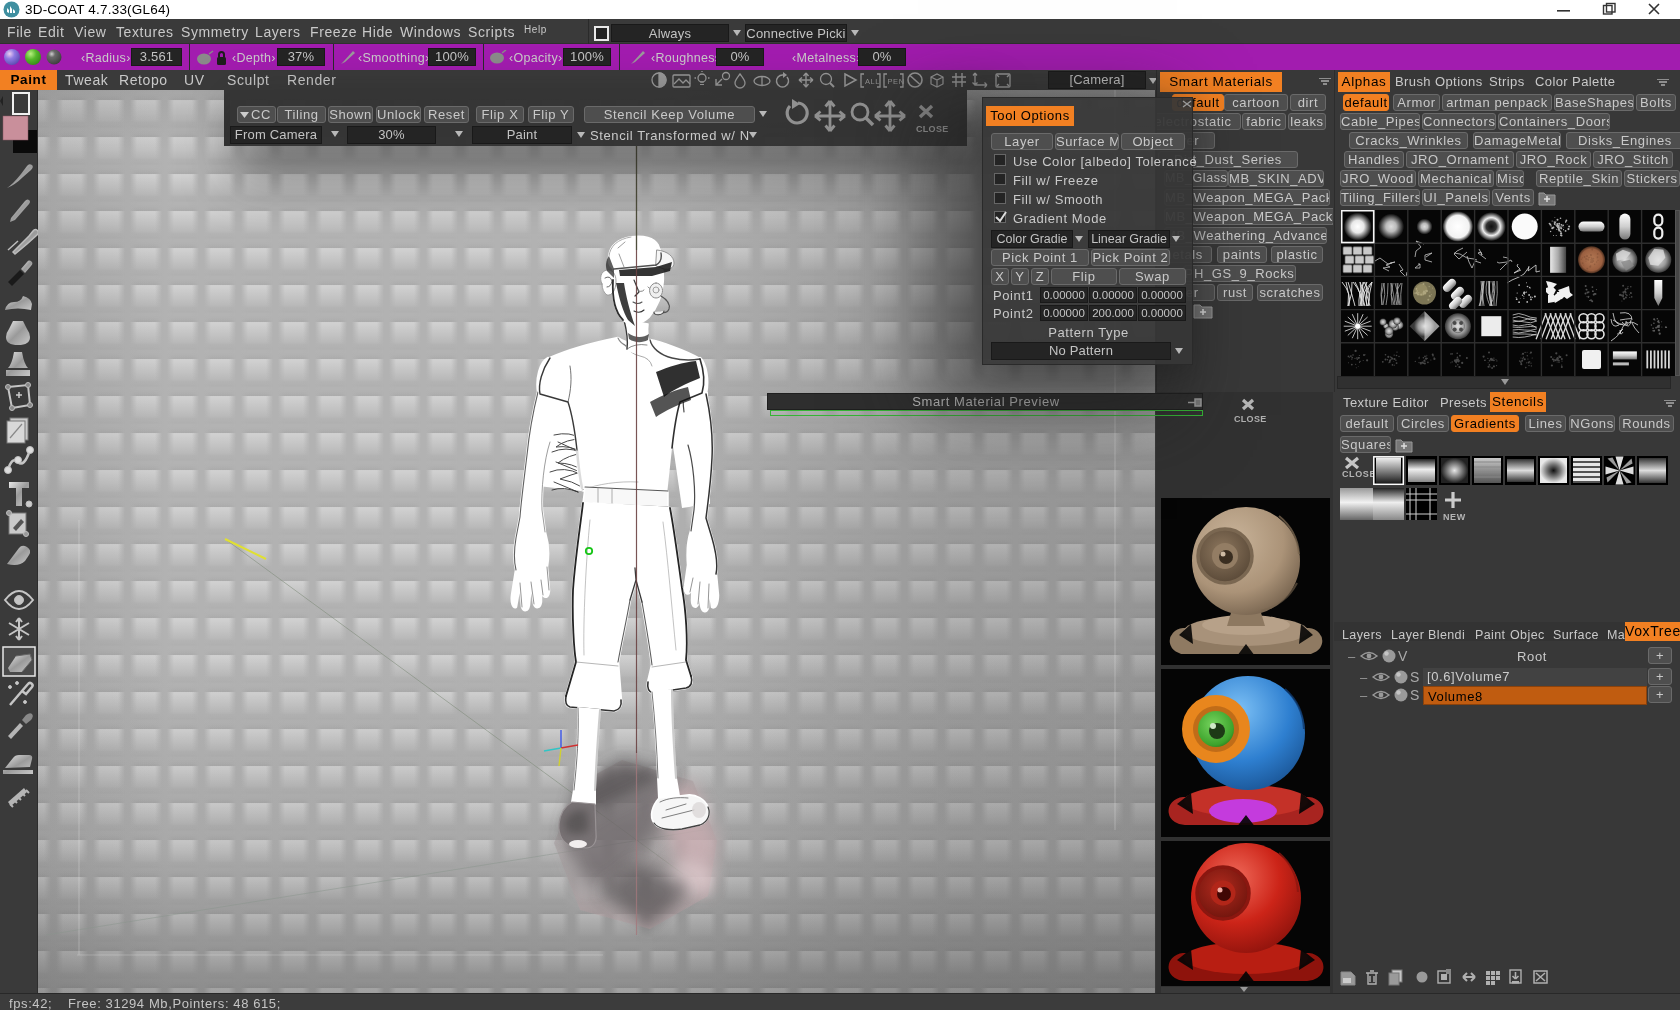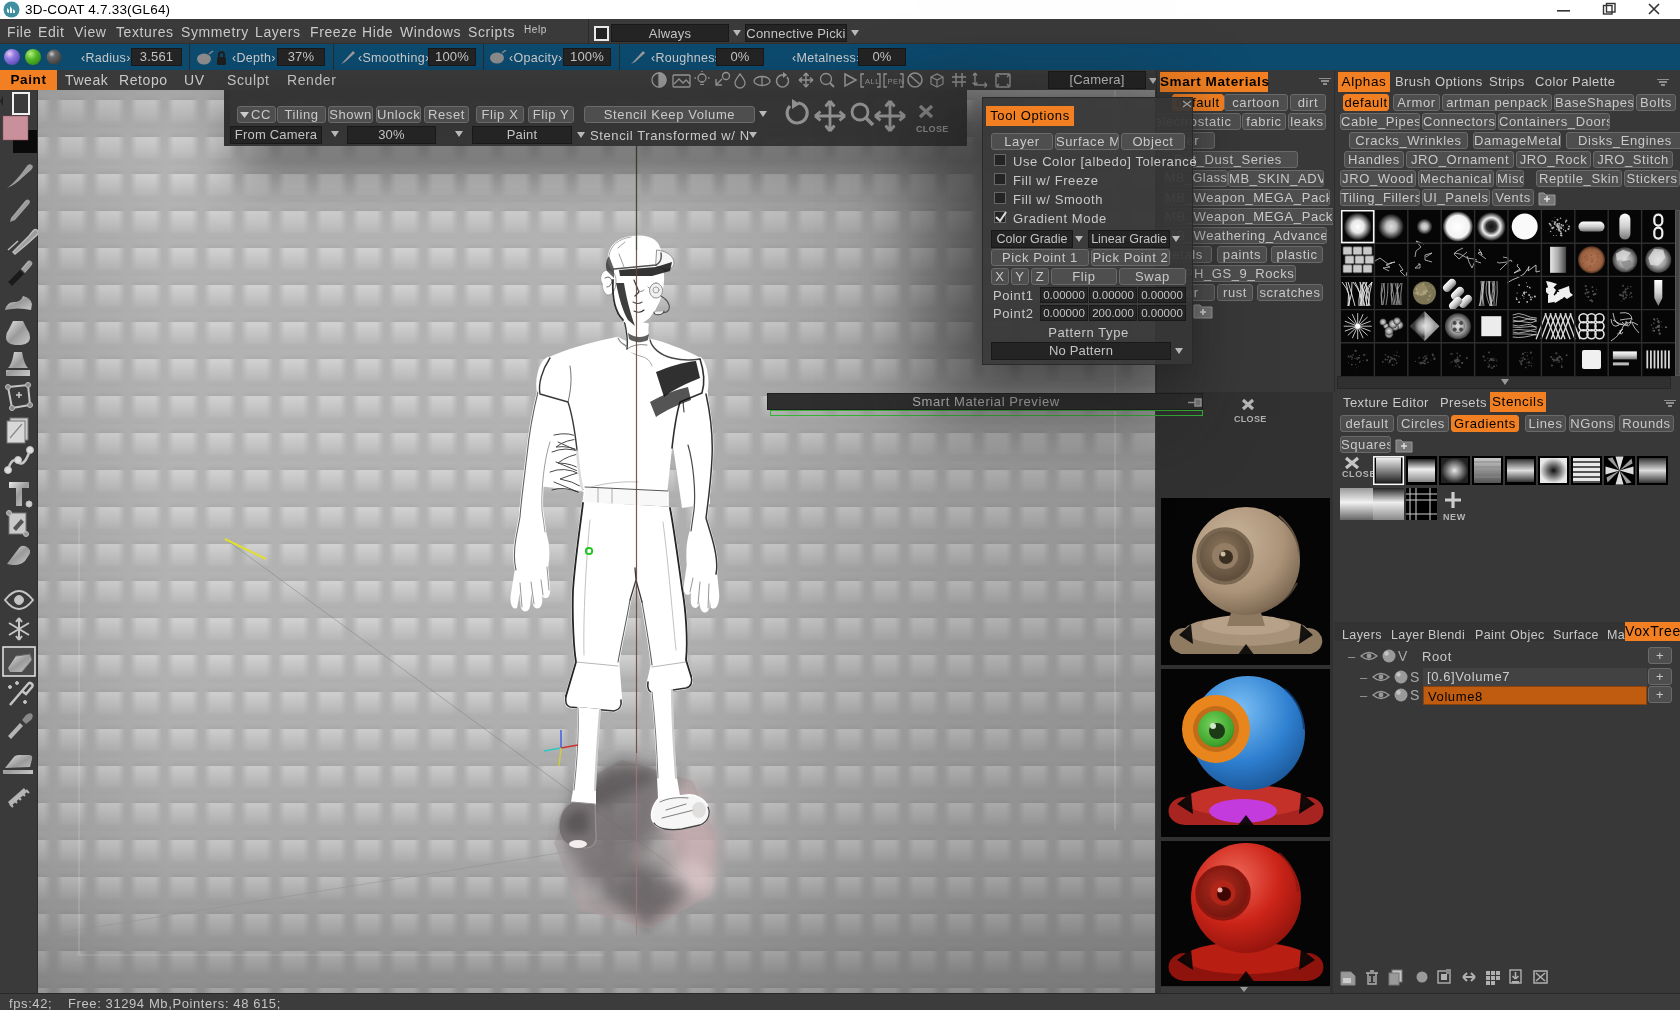--- a/index.html
+++ b/index.html
@@ -43,21 +43,21 @@
   <span class="lbl" style="left:468px;top:5px;font-size:14px">Scripts</span>
   <span class="lbl" style="left:524px;top:5px;font-size:10px">Help</span>
   <div class="sep" style="left:588px;top:0;height:25px"></div>
   <div class="abs" style="left:594px;top:7px;width:15px;height:15px;background:#222;border:2px solid #e8e8e8"></div>
   <div class="fld" style="left:611px;top:5px;width:118px;line-height:17px">Always</div>
   <div class="dar" style="left:733px;top:11px"></div>
   <div class="fld" style="left:745px;top:5px;width:102px;line-height:17px">Connective Picki</div>
   <div class="dar" style="left:851px;top:11px"></div>
 </div>
 
-<div class="abs" style="left:0;top:44px;width:1680px;height:26px;background:#0c4a6e">
+<div class="abs" style="left:0;top:44px;width:1680px;height:26px;background:#a21caf">
   <svg class="abs" style="left:3px;top:4px" width="185" height="18" viewBox="0 0 185 18">
     <defs>
       <radialGradient id="sp1" cx="0.35" cy="0.3" r="0.9">
           <stop offset="0" stop-color="#eecdf0"></stop>
           <stop offset="0.35" stop-color="#8f7ae2"></stop>
           <stop offset="1" stop-color="#4a3aa0"></stop>
         </radialGradient>
       <radialGradient id="sp2" cx="0.35" cy="0.3" r="0.9">
           <stop offset="0" stop-color="#b8f080"></stop>
           <stop offset="0.4" stop-color="#55b82a"></stop>
@@ -399,21 +399,21 @@
     <path d="M48 3 v30 M33 18 h30 M48 3 l-4.5 5.5 M48 3 l4.5 5.5 M48 33 l-4.5 -5.5 M48 33 l4.5 -5.5 M33 18 l5.5 -4.5 M33 18 l5.5 4.5 M63 18 l-5.5 -4.5 M63 18 l-5.5 4.5" stroke-width="2.8"></path>
     <circle cx="78" cy="14" r="8" stroke-width="2.8"></circle>
       <path d="M84 20 l7 7" stroke-width="3.6"></path>
     <path d="M108 3 v30 M93 18 h30 M108 3 l-4.5 5.5 M108 3 l4.5 5.5 M108 33 l-4.5 -5.5 M108 33 l4.5 -5.5 M93 18 l5.5 -4.5 M93 18 l5.5 4.5 M123 18 l-5.5 -4.5 M123 18 l-5.5 4.5" stroke-width="2.8"></path>
     <path d="M138 8 l12 11 M150 8 l-12 11" stroke-width="3.4" stroke="#8a8a8a"></path>
   </svg>
   <div class="lbl" style="left:686px;top:34px;font-size:9px;color:#9a9a9a;font-weight:bold;letter-spacing:0.3px">CLOSE</div>
 </div>
 
 <div class="abs" id="smcats" style="left:1156px;top:70px;width:177px;height:322px;background:#383838;border-left:1px solid #2c2c2c;overflow:hidden">
-  <div class="otab" style="left:3px;top:2px;width:108px;font-weight:bold">Smart Materials</div>
+  <div class="otab" style="left:3px;top:2px;width:122px;font-weight:normal">Smart Materials</div>
   <svg class="abs" style="left:162px;top:8px" width="12" height="9">
       <path d="M0 0 h12 M2 3 h8 M4 6 h4" stroke="#aaa" stroke-width="1.5"></path>
     </svg>
   <div class="btn" style="left:15px;top:24px;width:52px;background:#f28022;color:#000;border-color:#f28022">default</div>
   <div class="btn" style="left:67px;top:24px;width:64px">cartoon</div>
   <div class="btn" style="left:133px;top:24px;width:36px">dirt</div>
   <div class="btn" style="left:-12px;top:43px;width:96px">electrostatic</div>
   <div class="btn" style="left:85px;top:43px;width:44px">fabric</div>
   <div class="btn" style="left:131px;top:43px;width:38px">leaks</div>
   <div class="btn" style="left:-16px;top:62px;width:74px">Flower</div>
@@ -1418,21 +1418,21 @@
   <span class="gtab" style="left:273px;top:3px;font-size:12.5px">Ma</span>
   <div class="otab" style="left:291px;top:0;width:55px;font-weight:normal;font-size:14px;height:19px;line-height:19px">VoxTree</div>
   <span class="lbl" style="left:14px;top:27px;color:#999">–</span>
   <svg class="abs" style="left:26px;top:27px" width="40" height="14" viewBox="0 0 40 14">
     <path d="M1 7 q8 -7 16 0 q-8 7 -16 0 Z" fill="none" stroke="#999" stroke-width="1.4"></path>
       <circle cx="9" cy="7" r="2.4" fill="#999"></circle>
     <circle cx="29" cy="7" r="6.5" fill="#9a9a9a"></circle>
       <circle cx="26.5" cy="4.5" r="2.2" fill="#c5c5c5"></circle>
   </svg>
   <span class="lbl" style="left:64px;top:26px;color:#aaa;font-size:14px">V</span>
-  <span class="lbl" style="left:88px;top:27px;width:220px;">Root</span>
+  <span class="lbl" style="left:88px;top:27px;width:220px;text-align:center">Root</span>
   <div class="btn" style="left:314px;top:25px;width:24px">+</div>
   <span class="lbl" style="left:26px;top:48px;color:#999">–</span>
   <svg class="abs" style="left:38px;top:48px" width="40" height="14" viewBox="0 0 40 14">
     <path d="M1 7 q8 -7 16 0 q-8 7 -16 0 Z" fill="none" stroke="#999" stroke-width="1.4"></path>
       <circle cx="9" cy="7" r="2.4" fill="#999"></circle>
     <circle cx="29" cy="7" r="6.5" fill="#9a9a9a"></circle>
       <circle cx="26.5" cy="4.5" r="2.2" fill="#c5c5c5"></circle>
   </svg>
   <span class="lbl" style="left:76px;top:47px;color:#aaa;font-size:14px">S</span>
   <div class="abs" style="left:89px;top:46px;width:224px;height:18px;background:#424242;color:#ccc;padding-left:4px;line-height:18px">[0.6]Volume7</div>

